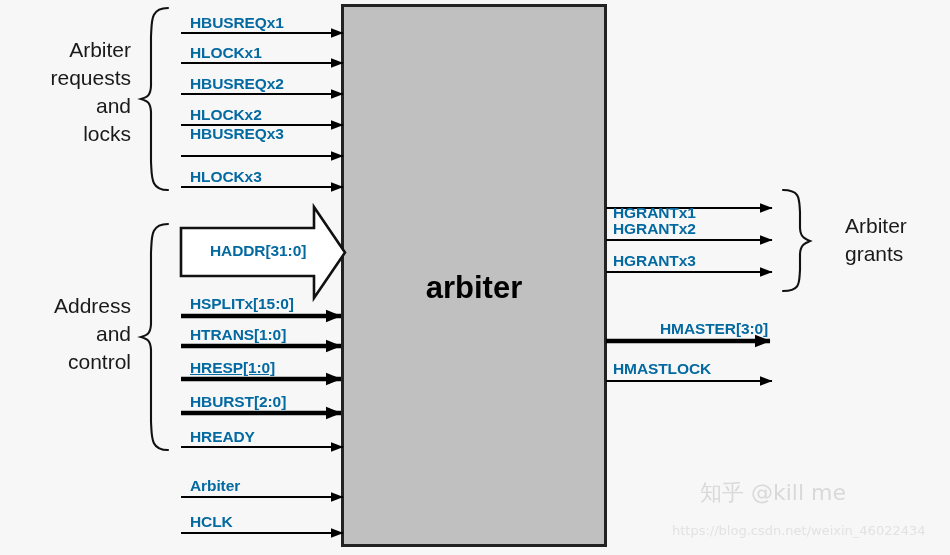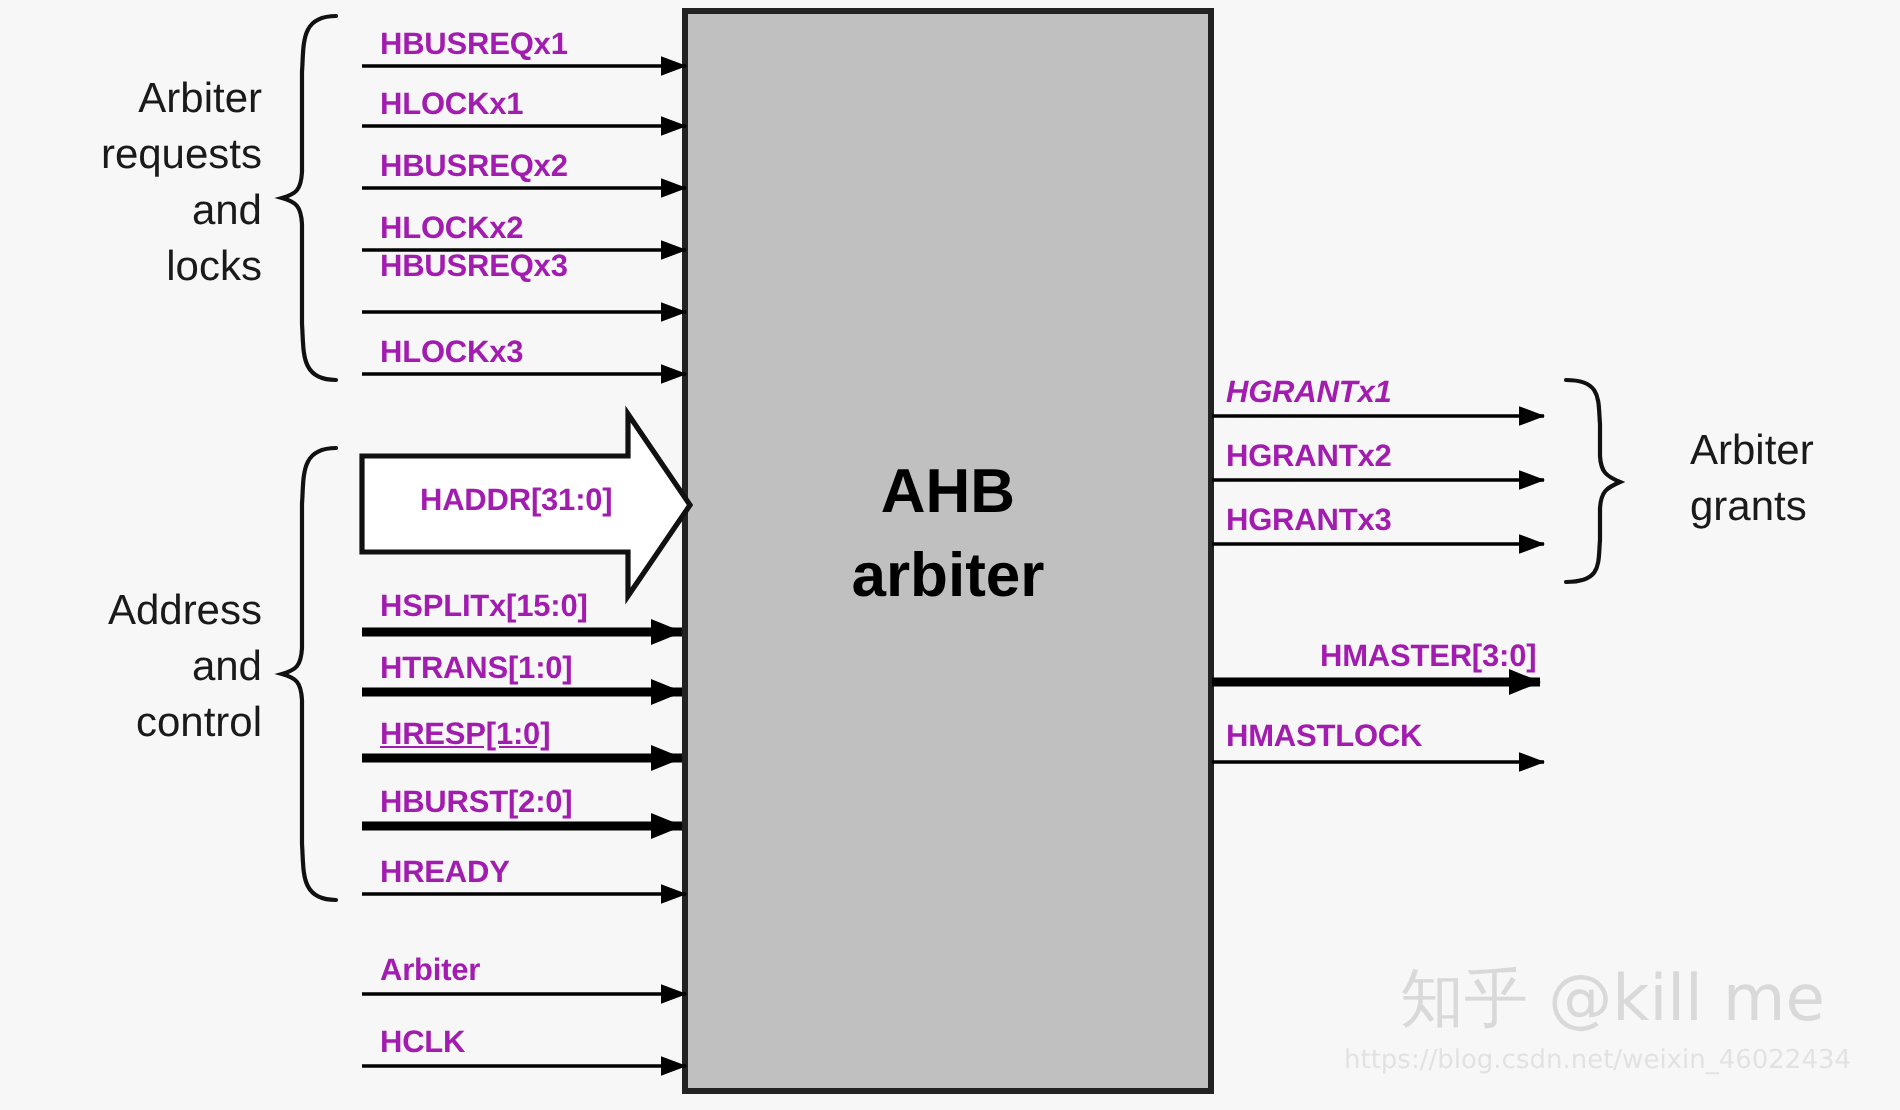--- a/index.html
+++ b/index.html
@@ -20,42 +20,42 @@
     line-height:28px;
     white-space:pre;
   }
   .grouplabel.right-al{text-align:right;}
   .grouplabel.left-al{text-align:left;}
 
   .siglabel{
     position:absolute;
     font-size:15.5px;
     font-weight:bold;
-    color:#a21caf;
+    color:#0369a1;
     white-space:nowrap;
     letter-spacing:-0.1px;
   }
 
   .blocktext{
     position:absolute;
     left:342px;
     top:225px;
     width:264px;
     text-align:center;
     font-size:31px;
     font-weight:bold;
     color:#000;
     line-height:42px;
     white-space:pre;
   }
 
   .wm1{
     position:absolute;
     left:700px;top:478px;
-    font-size:32px;
+    font-size:22px;
     color:#d9d9d9;
     white-space:nowrap;
     font-family:"DejaVu Sans", sans-serif;
   }
   .wm2{
     position:absolute;
     left:672px;top:523px;
     font-size:13px;
     color:#e2e2e2;
     white-space:nowrap;
@@ -107,21 +107,21 @@
     <line x1="181" y1="533" x2="343" y2="533" stroke="#000" stroke-width="1.8" marker-end="url(#ah-thin)"></line>
 
     <line x1="606" y1="208" x2="772" y2="208" stroke="#000" stroke-width="1.8" marker-end="url(#ah-thin)"></line>
     <line x1="606" y1="240" x2="772" y2="240" stroke="#000" stroke-width="1.8" marker-end="url(#ah-thin)"></line>
     <line x1="606" y1="272" x2="772" y2="272" stroke="#000" stroke-width="1.8" marker-end="url(#ah-thin)"></line>
 
     <line x1="606" y1="341" x2="770" y2="341" stroke="#000" stroke-width="4.4" marker-end="url(#ah-thick)"></line>
     <line x1="606" y1="381" x2="772" y2="381" stroke="#000" stroke-width="1.8" marker-end="url(#ah-thin)"></line>
   </svg>
 
-  <div class="blocktext"><span>AHB</span><br><span>arbiter</span></div>
+  <div class="blocktext"><br><span>arbiter</span></div>
 
   <div class="grouplabel right-al" style="left:6px;top:36px;width:125px;">Arbiter
 requests
 and
 locks</div>
 
   <div class="grouplabel right-al" style="left:6px;top:292px;width:125px;">Address
 and
 control</div>
 
@@ -139,21 +139,21 @@
   <div class="siglabel" style="left:210px;top:242px;text-align:center;">HADDR[31:0]</div>
   <div class="siglabel" style="left:190px;top:295px;">HSPLITx[15:0]</div>
   <div class="siglabel" style="left:190px;top:326px;">HTRANS[1:0]</div>
   <div class="siglabel" style="left:190px;top:359px;text-decoration:underline;">HRESP[1:0]</div>
   <div class="siglabel" style="left:190px;top:393px;">HBURST[2:0]</div>
   <div class="siglabel" style="left:190px;top:428px;">HREADY</div>
 
   <div class="siglabel" style="left:190px;top:477px;">Arbiter</div>
   <div class="siglabel" style="left:190px;top:513px;">HCLK</div>
 
-  <div class="siglabel" style="left:613px;top:188px;font-style:italic;">HGRANTx1</div>
+  <div class="siglabel" style="left:613px;top:204px;">HGRANTx1</div>
   <div class="siglabel" style="left:613px;top:220px;">HGRANTx2</div>
   <div class="siglabel" style="left:613px;top:252px;">HGRANTx3</div>
   <div class="siglabel" style="left:647px;top:320px;margin-left:13px;">HMASTER[3:0]</div>
   <div class="siglabel" style="left:613px;top:360px;">HMASTLOCK</div>
 
   <div class="wm1">知乎 @kill me</div>
   <div class="wm2">https://blog.csdn.net/weixin_46022434</div>
 
 </div>
 

